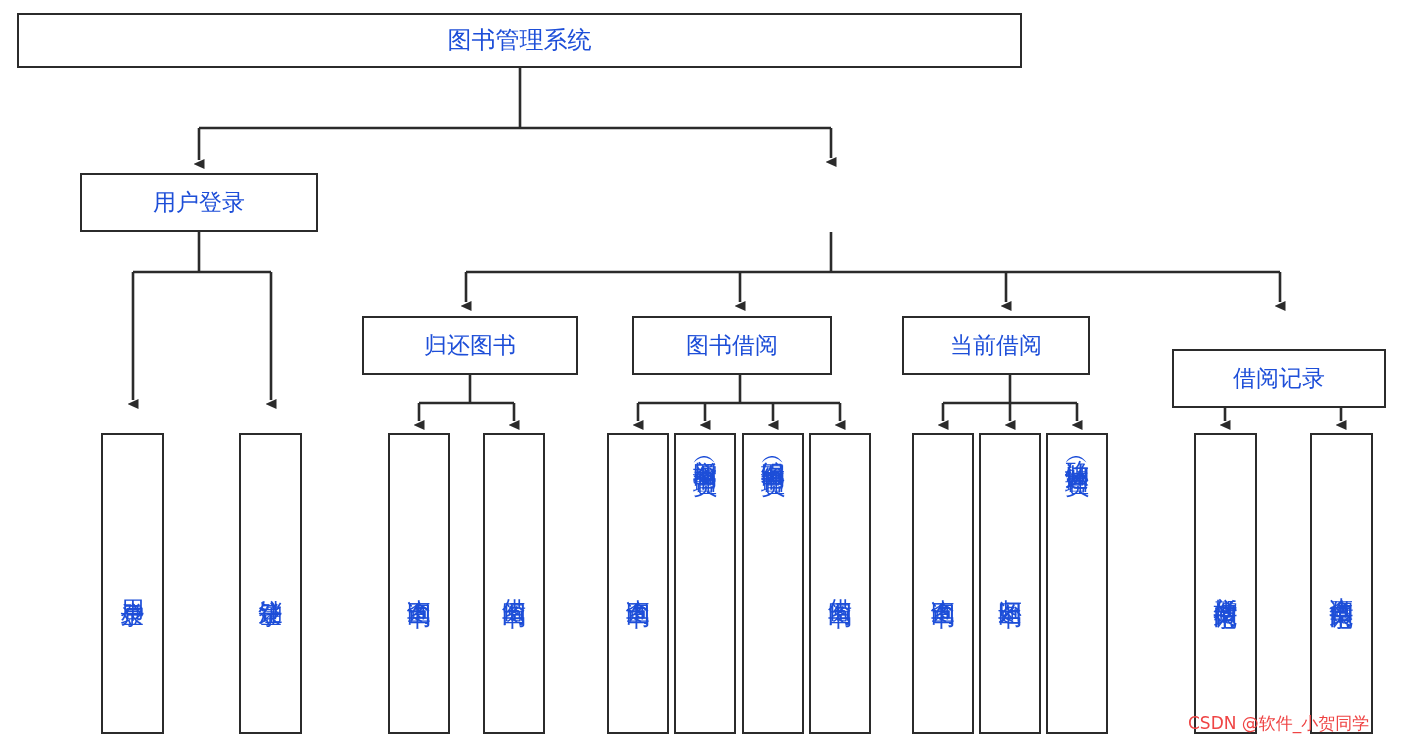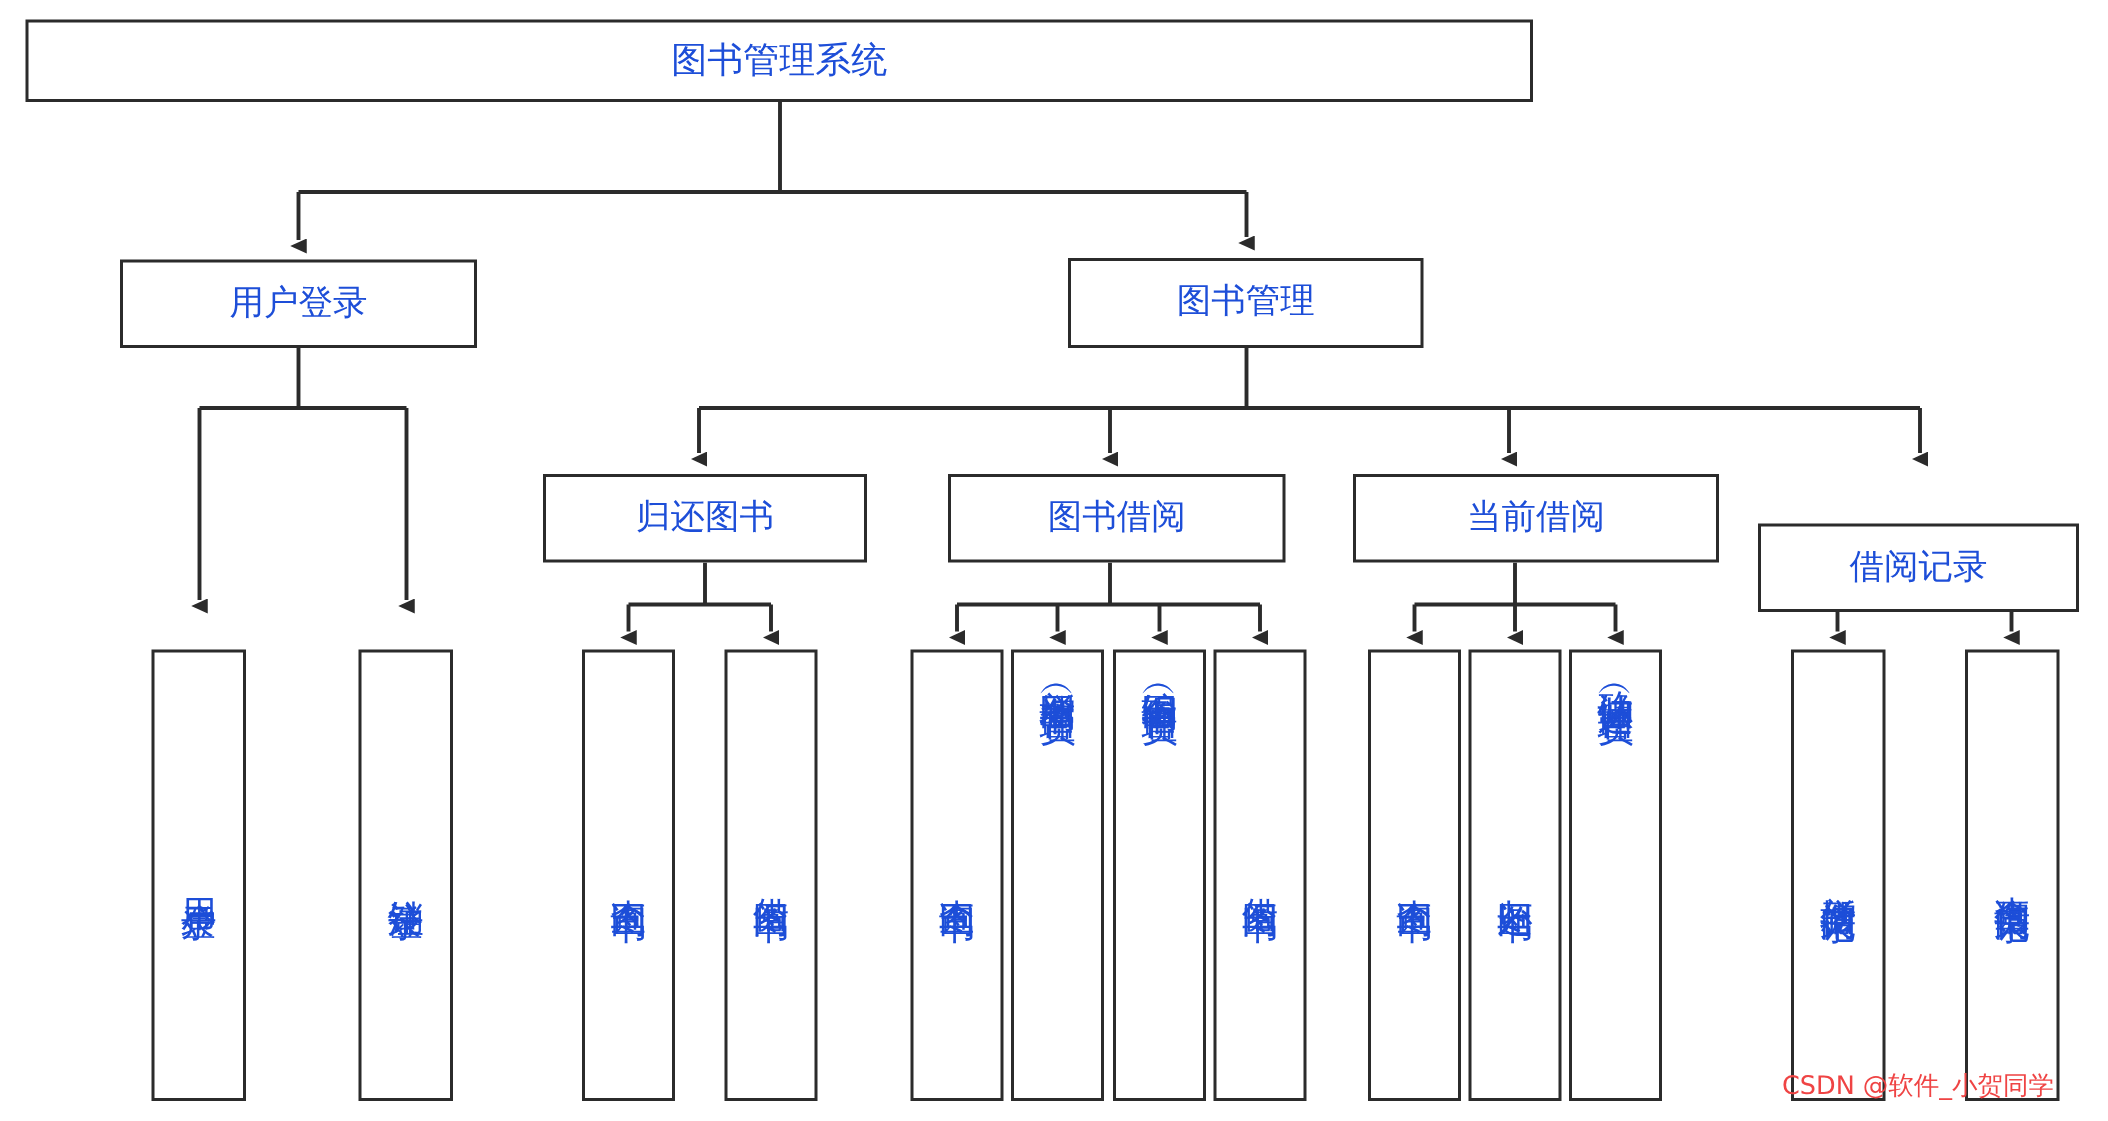--- a/index.html
+++ b/index.html
@@ -132,33 +132,30 @@
   </svg>
 
   <div class="node h root" style="left:17px; top:13px; width:1005px; height:55px;">
     <span class="lbl">图书管理系统</span>
   </div>
 
   <div class="node h" style="left:80px; top:173px; width:238px; height:59px;">
     <span class="lbl">用户登录</span>
   </div>
 
-  <div class="node h" style="left:712px; top:172px; width:237px; height:60px;">
-    <span class="lbl">图书管理</span>
-  </div>
 
   <div class="node h" style="left:362px; top:316px; width:216px; height:59px;">
     <span class="lbl">归还图书</span>
   </div>
 
-  <div class="node h" style="left:632px; top:316px; width:225px; height:59px;">
+  <div class="node h" style="left:632px; top:316px; width:200px; height:59px;">
     <span class="lbl">图书借阅</span>
   </div>
 
-  <div class="node h" style="left:902px; top:316px; width:244px; height:59px;">
+  <div class="node h" style="left:902px; top:316px; width:188px; height:59px;">
     <span class="lbl">当前借阅</span>
   </div>
 
   <div class="node h" style="left:1172px; top:316px; width:214px; height:59px;margin-top:33px;">
     <span class="lbl">借阅记录</span>
   </div>
 
   <div class="node v center" style="left:101px; top:433px; width:63px; height:301px;">
     <span class="lbl">用户登录</span>
   </div>

